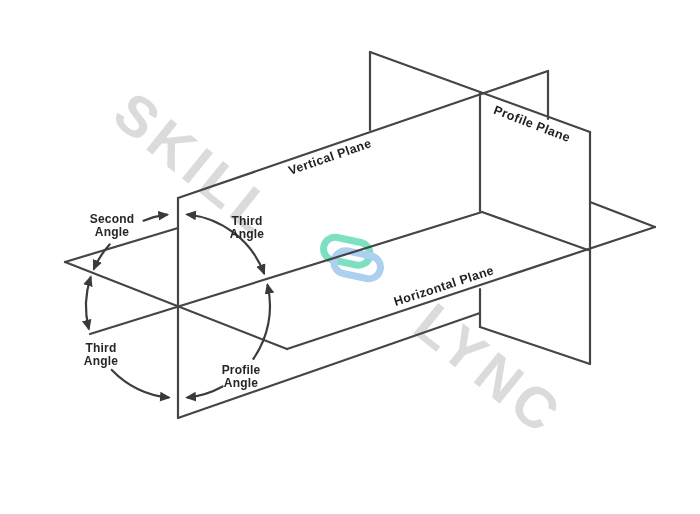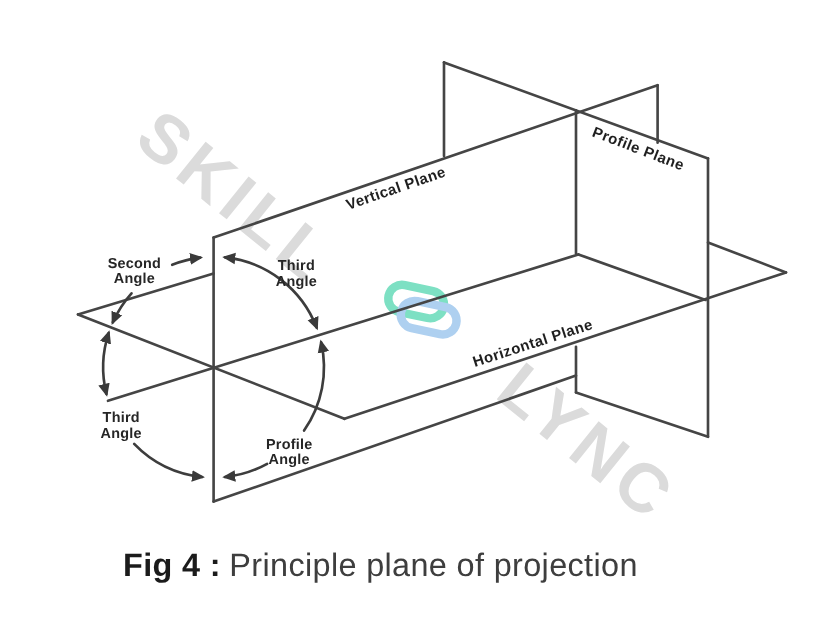--- a/index.html
+++ b/index.html
@@ -97,17 +97,14 @@
 
   <div class="alabel lbl-second">Second Angle</div>
   <div class="alabel lbl-first">Third Angle</div>
   <div class="alabel lbl-third">Third Angle</div>
   <div class="alabel lbl-fourth">Profile Angle</div>
 
   <div class="plabel lbl-vp">Vertical Plane</div>
   <div class="plabel lbl-pp">Profile Plane</div>
   <div class="plabel lbl-hp">Horizontal Plane</div>
 
-  <div class="caption">
-    <span class="cap-b">Fig 4 :</span><span class="cap-t">Principle plane of projection</span>
-  </div>
 
 </div>
 
 </body></html>

